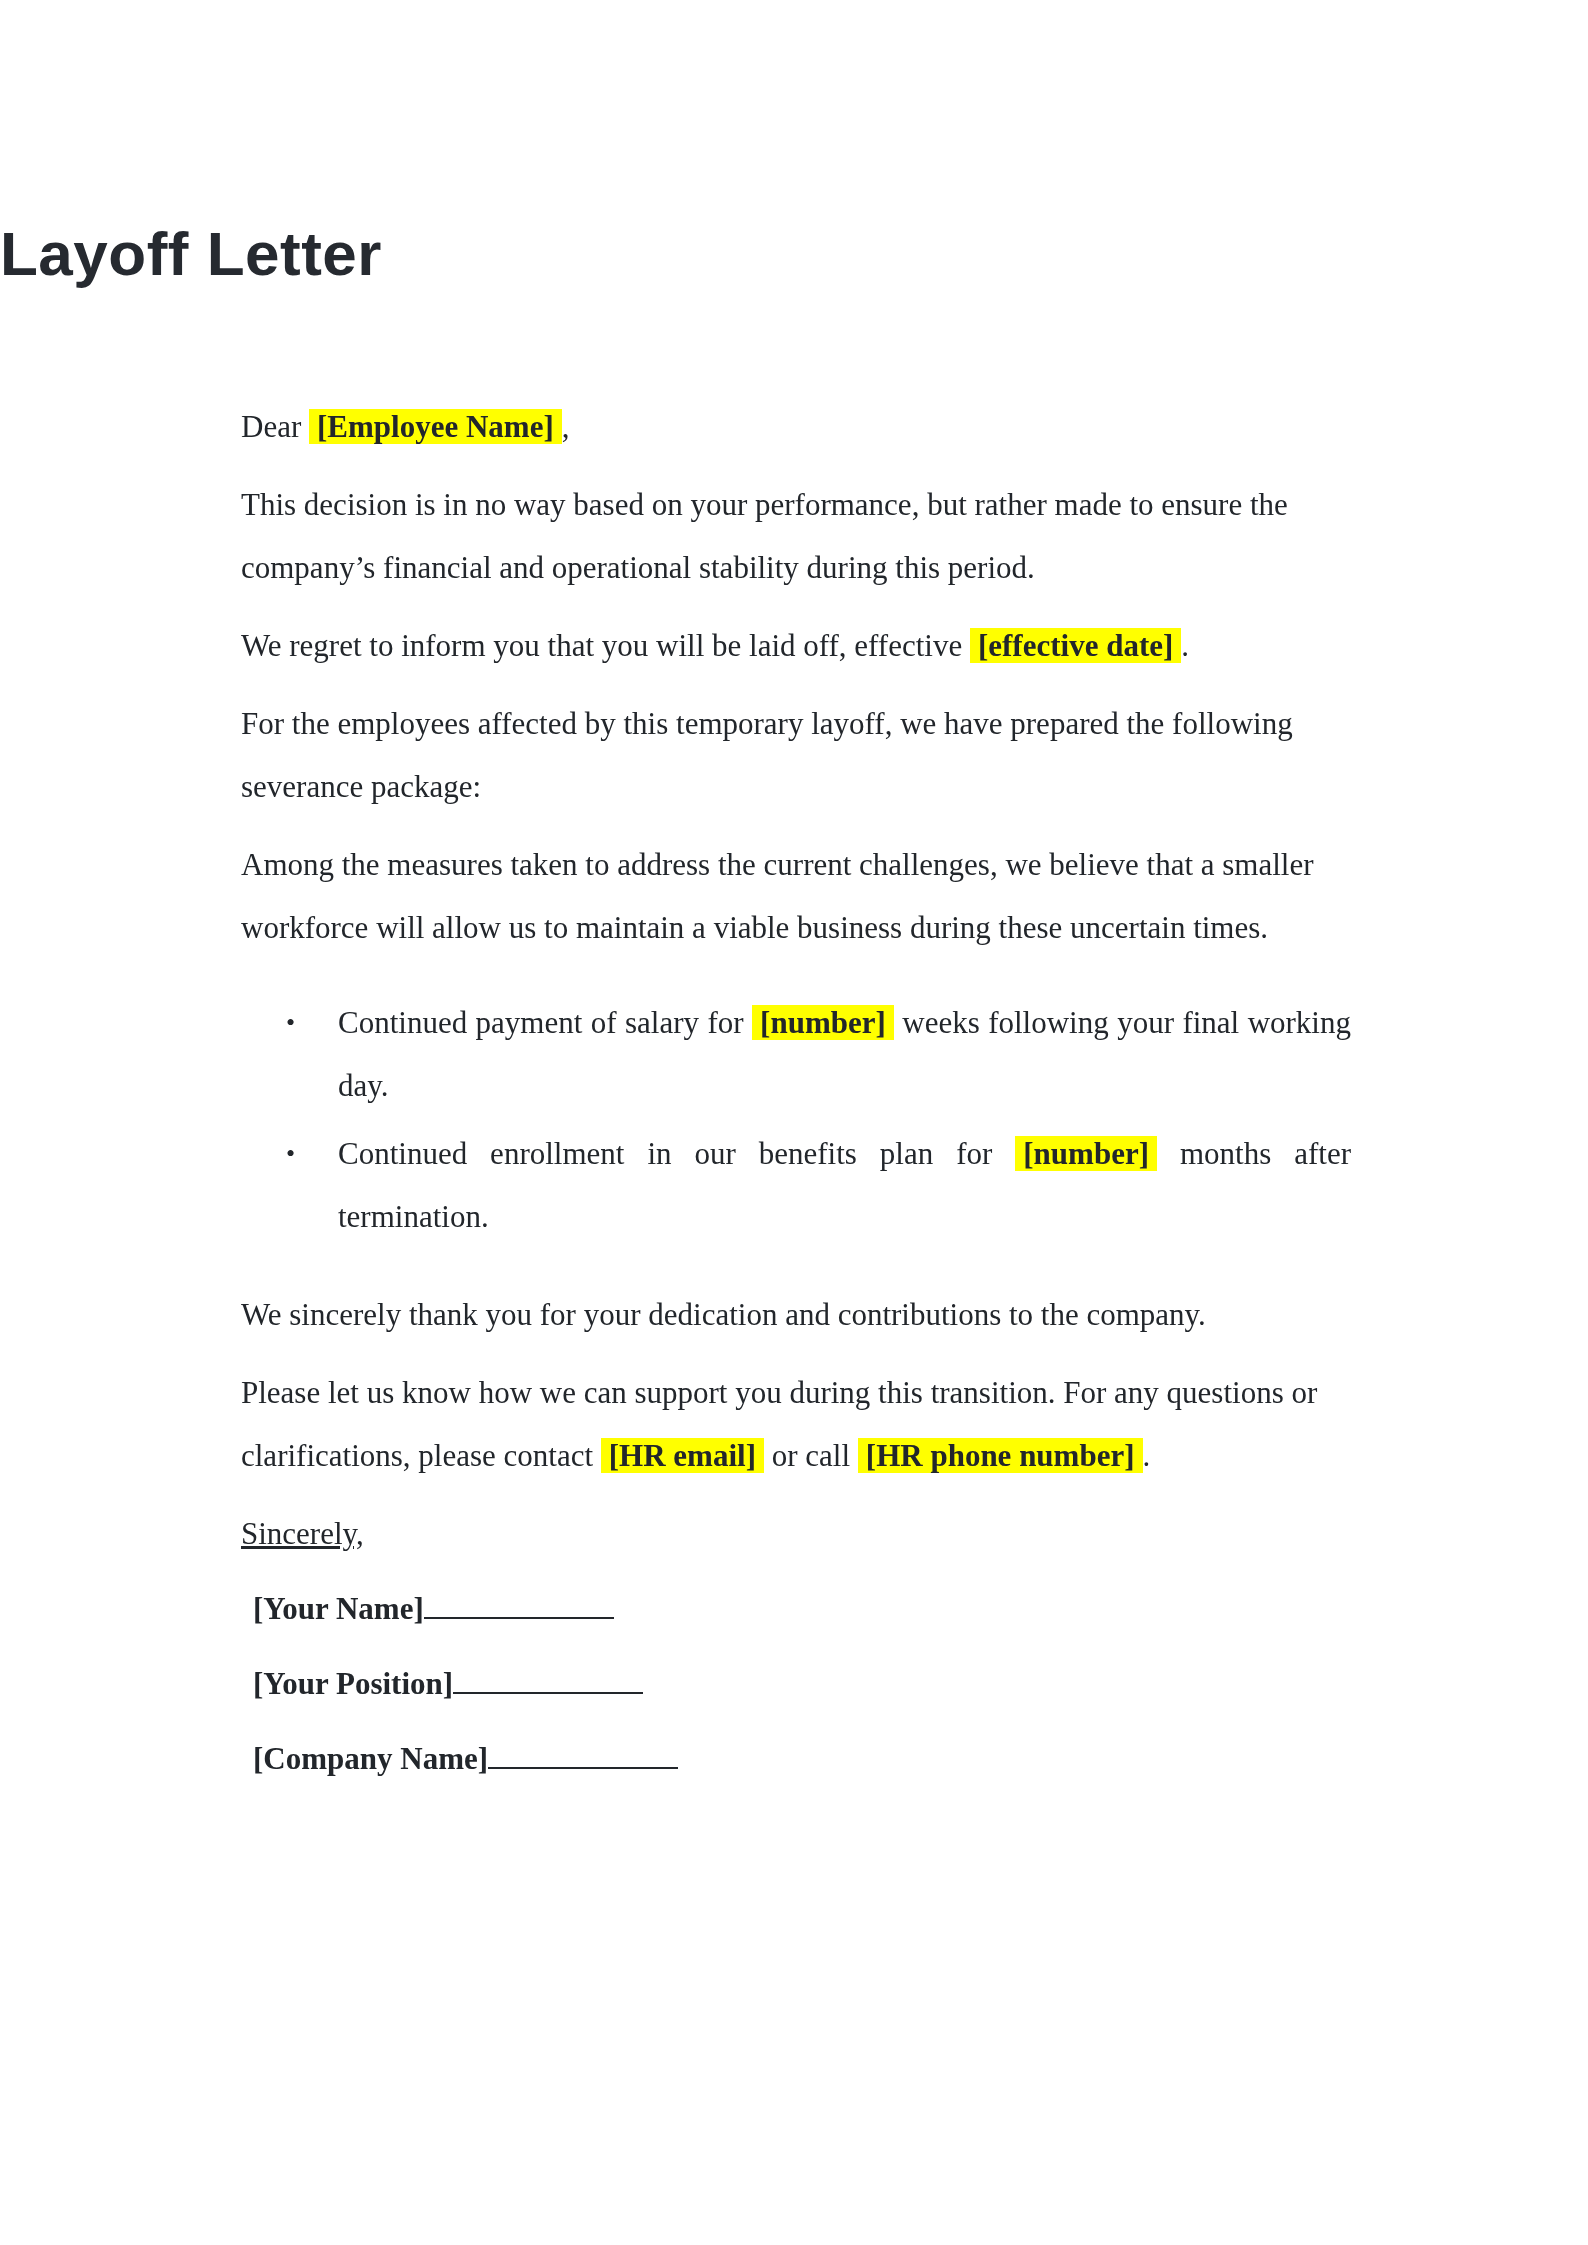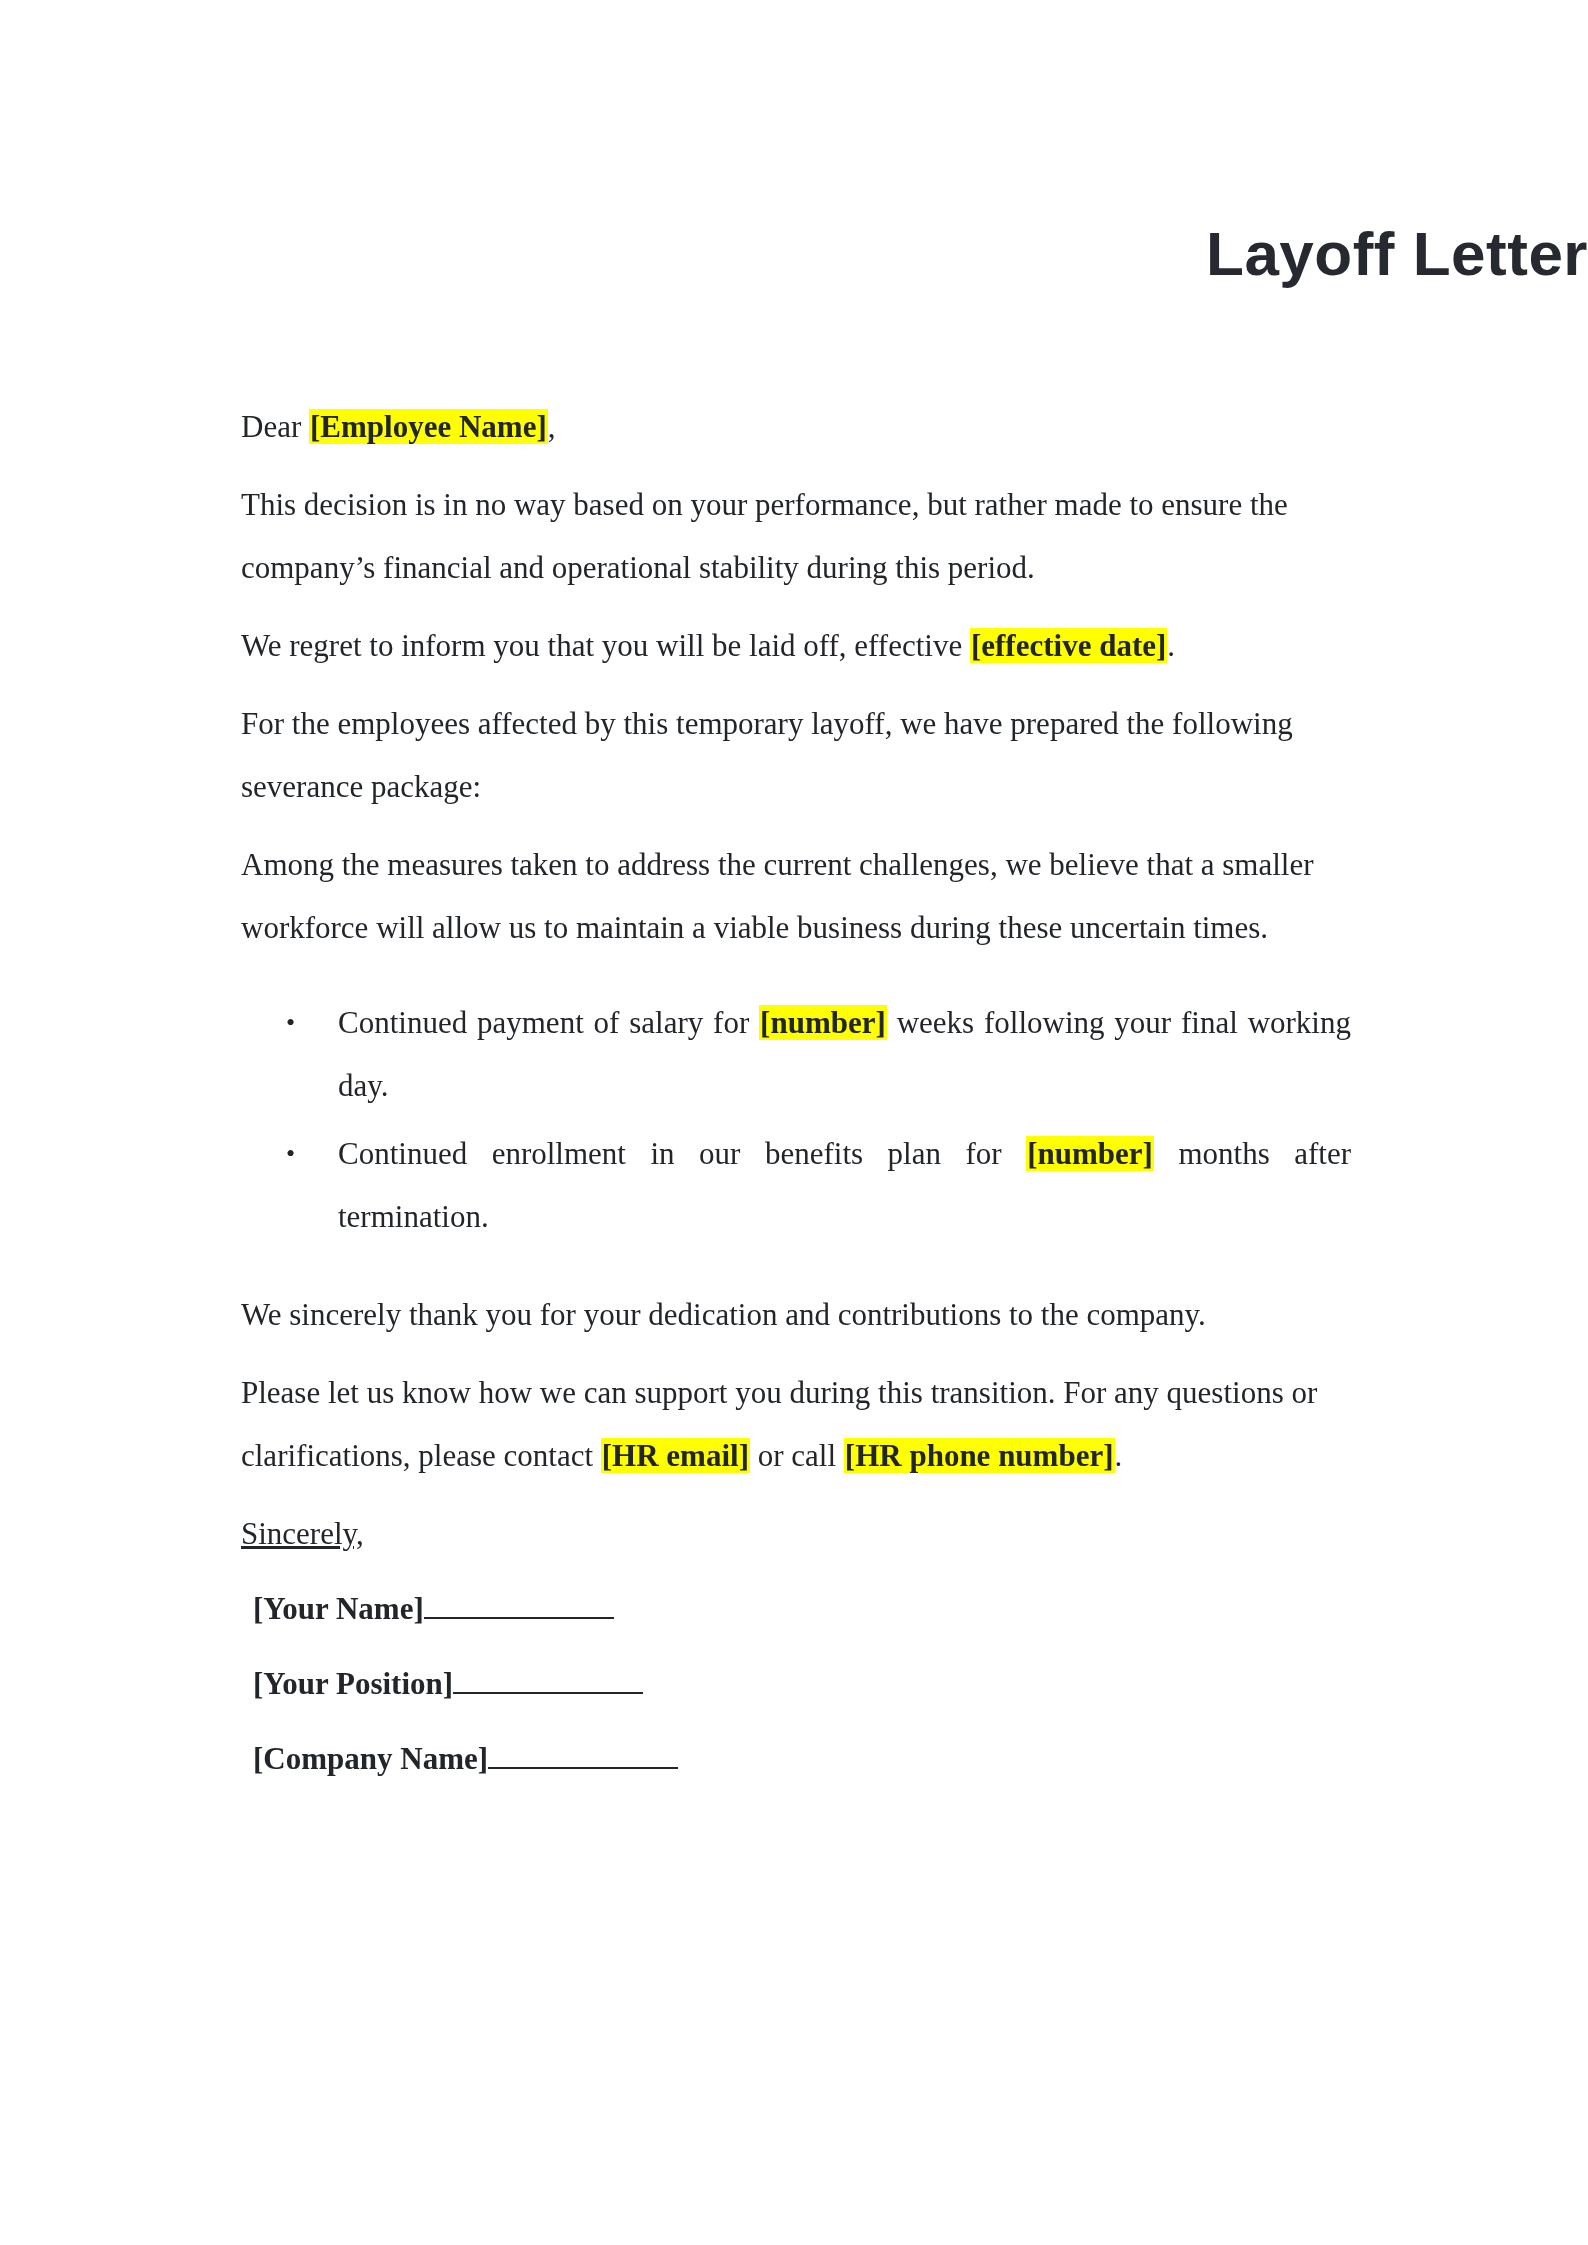--- a/index.html
+++ b/index.html
@@ -19,21 +19,21 @@
       left: 0; top: 0;
       width: 1588px;
       height: 2245px;
       background: #ffffff;
     }
     .title {
       position: absolute;
       left: 0;
       top: 218px;
       width: 1588px;
-      text-align: right;
+      text-align: left;
       font-family: "Liberation Sans", sans-serif;
       font-weight: bold;
       font-size: 62px;
       color: #262a30;
       letter-spacing: 0.5px;
     }
     .body {
       position: absolute;
       left: 241px;
       top: 395px;
@@ -42,21 +42,21 @@
       font-size: 31px;
       line-height: 63px;
       color: #22262b;
     }
     .para {
       margin: 0 0 15px 0;
     }
     .hl {
       background: #ffff00;
       font-weight: bold;
-      padding: 0 1px;
+      padding: 0 8px;
     }
     ul.bullets {
       list-style: none;
       margin: 32px 0 35px 0;
       padding: 0;
     }
     ul.bullets li {
       position: relative;
       padding-left: 97px;
       text-align: justify;

